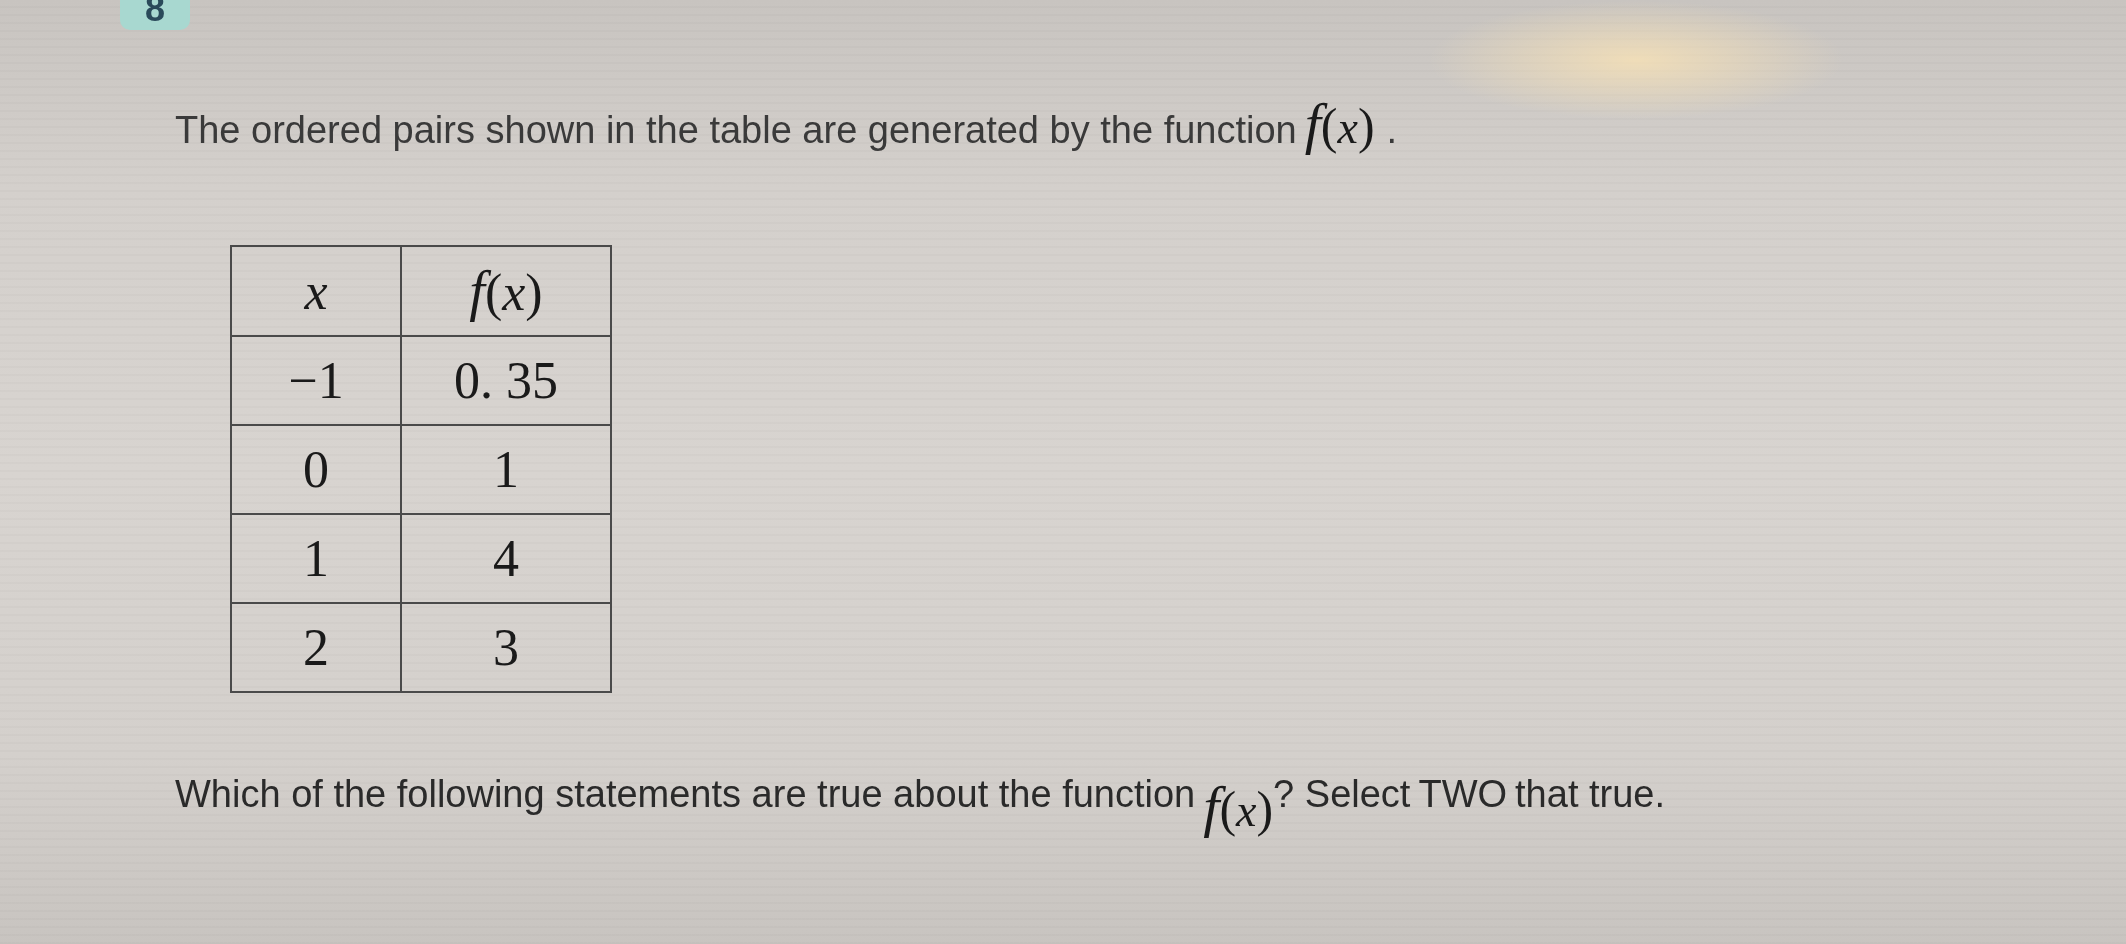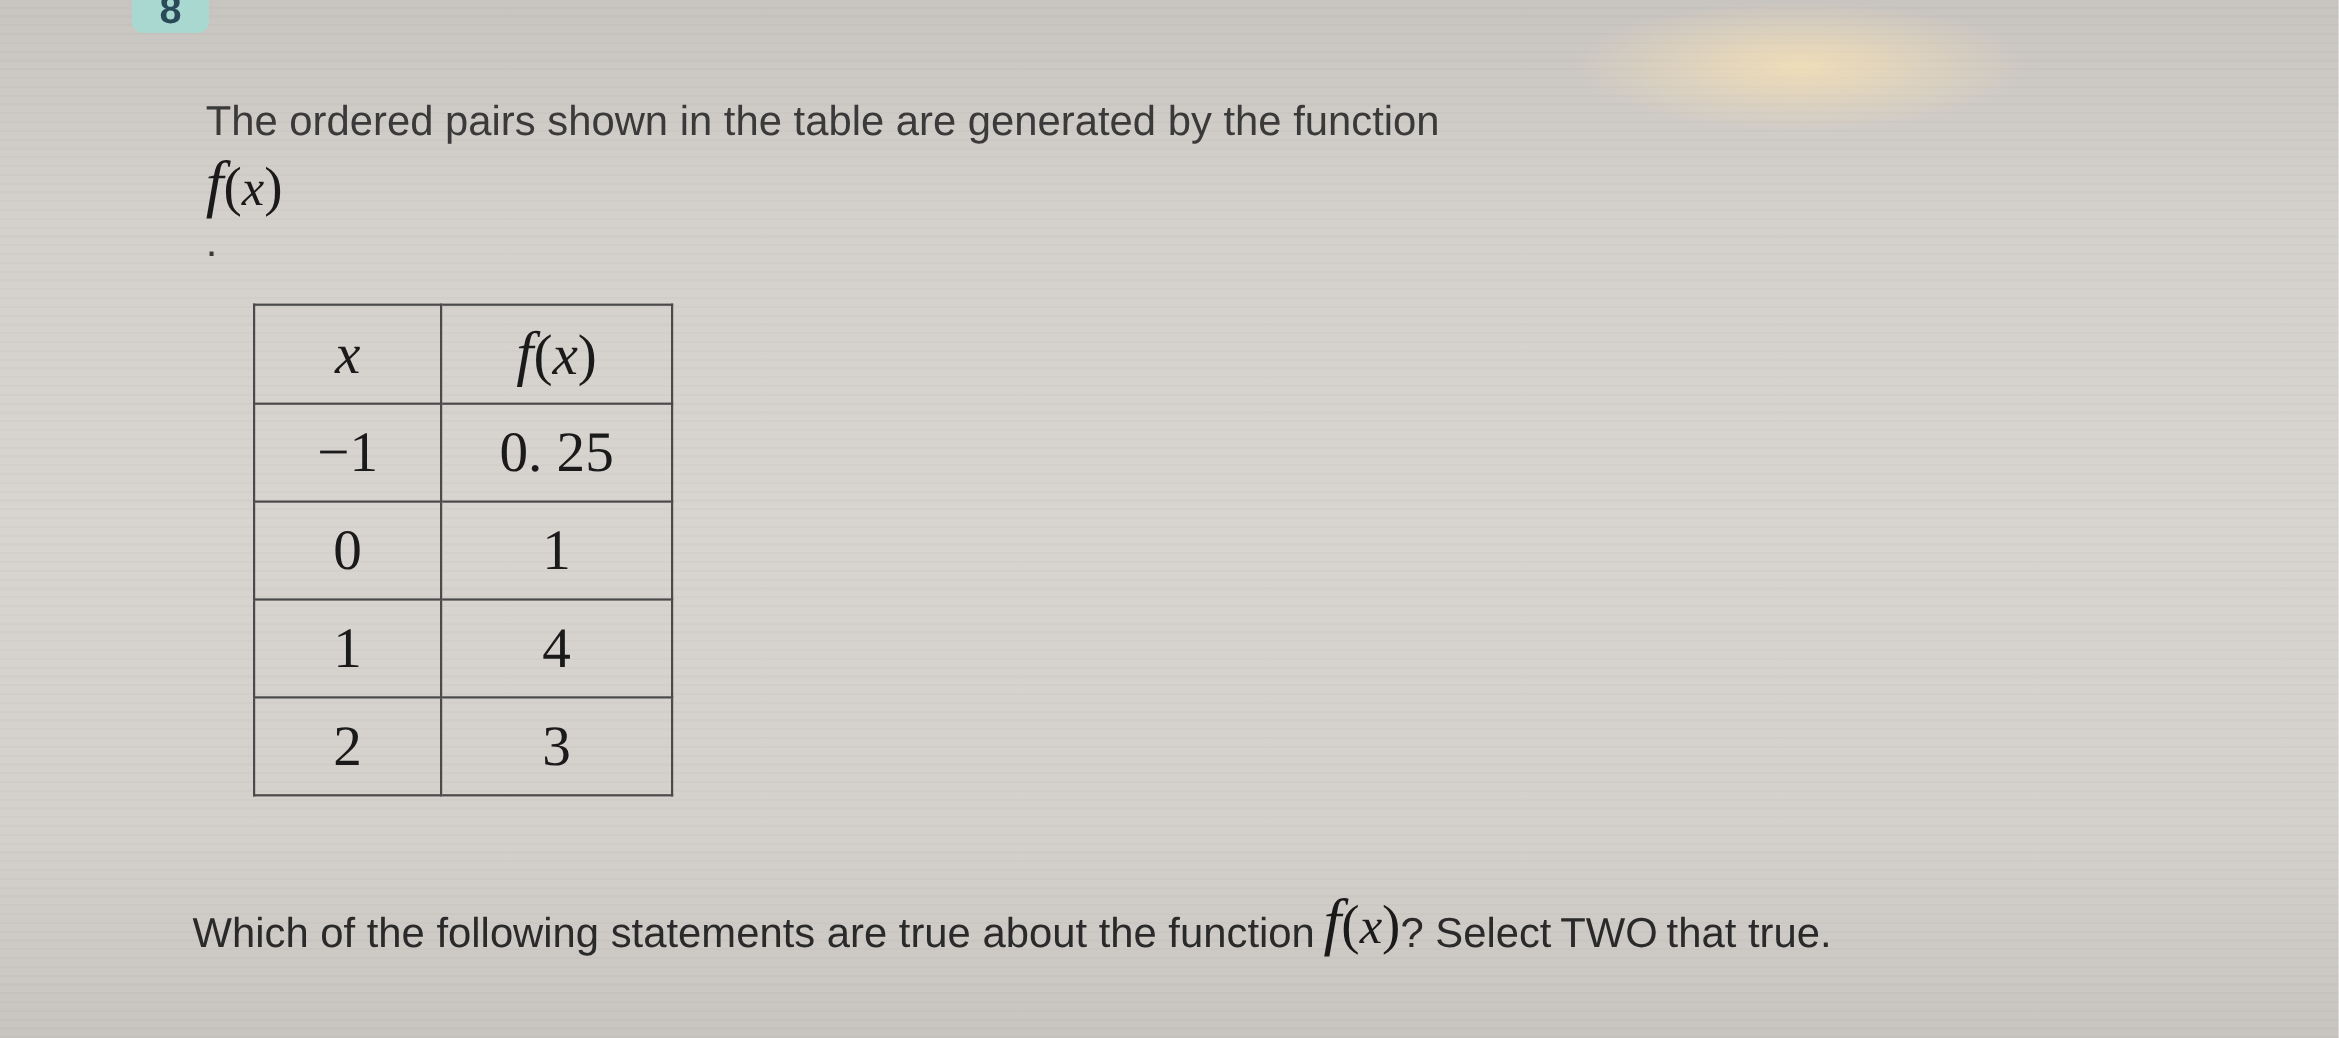--- a/index.html
+++ b/index.html
@@ -38,25 +38,24 @@
     .content-area {
       position: absolute;
       top: 90px;
       left: 175px;
       width: 1800px;
     }
     
     .question-text {
       font-size: 38px;
       color: #3a3a3a;
-      margin-bottom: 33px;
+      margin-bottom: 88px;
       display: flex;
       align-items: baseline;
       flex-wrap: wrap;
-      flex-direction: column;
     }
     
     .math-fx {
       font-family: 'Times New Roman', serif;
       font-style: italic;
       font-size: 54px;
       color: #1a1a1a;
       margin-left: 8px;
     }
     
@@ -126,21 +125,21 @@
     }
     
     .neg {
       font-family: 'Times New Roman', serif;
     }
     
     .bottom-question {
       font-size: 38px;
       color: #2a2a2a;
       display: flex;
-      align-items: flex-end;
+      align-items: flex-start;
       flex-wrap: wrap;
     }
     
     .bold-text {
       font-weight: normal;
       margin: 0 8px;
     }
     
     .glare {
       position: absolute;
@@ -190,21 +189,21 @@
   <table class="data-table">
     <thead>
       <tr>
         <th class="col-x header-x"><span>x</span></th>
         <th class="col-fx header-fx"><span class="f">f</span><span class="paren">(</span>x<span class="paren">)</span></th>
       </tr>
     </thead>
     <tbody>
       <tr>
         <td class="col-x neg">−1</td>
-        <td class="col-fx">0. 25</td>
+        <td class="col-fx">0. 35</td>
       </tr>
       <tr>
         <td class="col-x">0</td>
         <td class="col-fx">1</td>
       </tr>
       <tr>
         <td class="col-x">1</td>
         <td class="col-fx">4</td>
       </tr>
       <tr>

